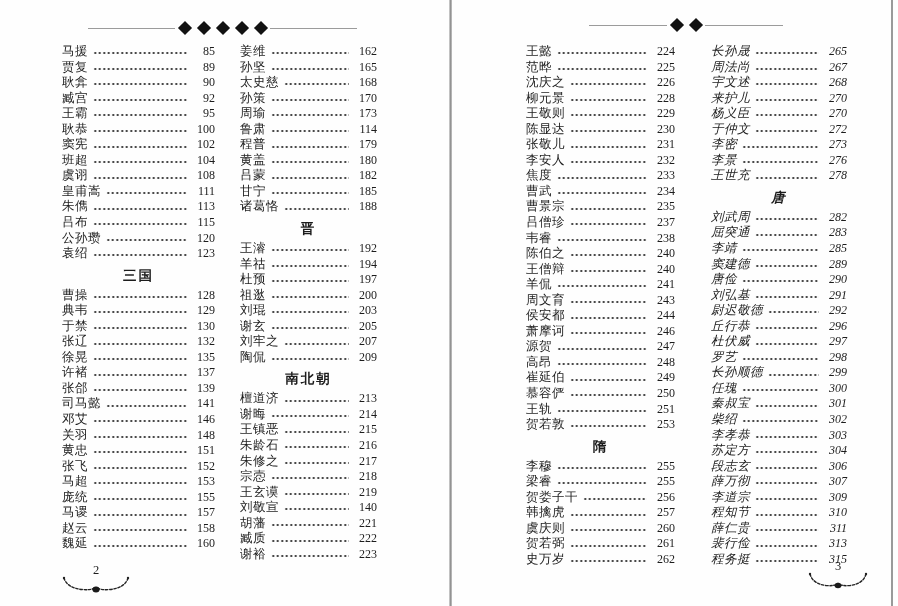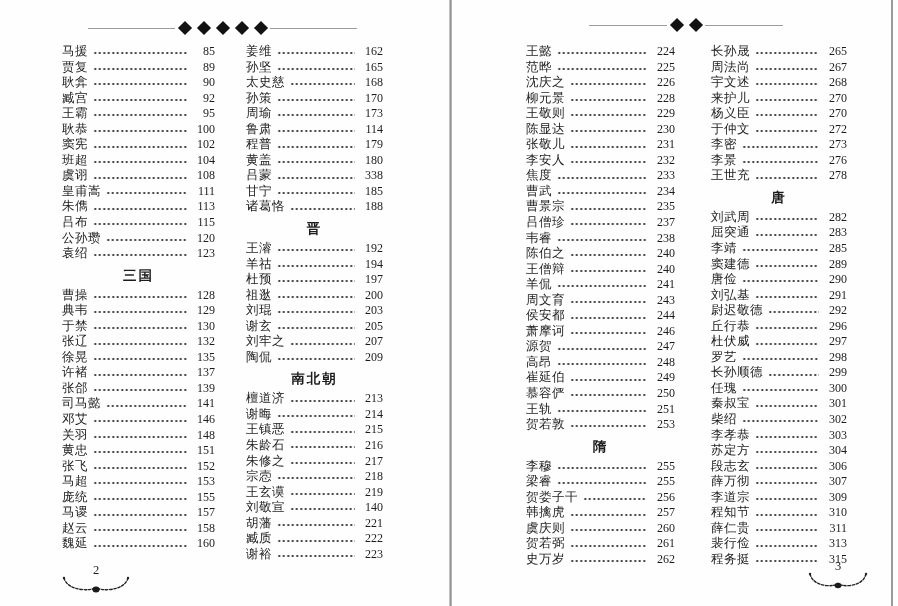--- a/index.html
+++ b/index.html
@@ -18,23 +18,23 @@
 
   .top-orn{position:absolute;display:flex;align-items:center;height:14px;}
   #page-left .top-orn{left:88px;top:21px;width:269px;}
   #page-right .top-orn{left:122px;top:18px;width:194px;}
   .top-orn .rule{flex:1 1 auto;height:1px;background:#9b9b9b;}
   .diamond{flex:0 0 auto;width:10px;height:10px;background:#121212;
     transform:rotate(45deg);margin:0 4.5px;}
 
   .toc-col{position:absolute;top:44px;}
   #col-l1{left:62px;width:153px;}
-  #col-l2{left:246px;width:137px;}
+  #col-l2{left:240px;width:137px;}
   #col-r1{left:59px;width:149px;}
-  #col-r2{left:244px;width:136px;}
+  #col-r2{left:244px;width:136px;font-style:italic;}
 
   .toc-row{display:flex;align-items:baseline;height:15.55px;font-size:12.5px;
     line-height:15.55px;white-space:nowrap;}
   .toc-name{flex:0 0 auto;letter-spacing:0.5px;}
   .leader{flex:1 1 auto;align-self:center;height:10px;margin:0 4px 0 5px;
     background-image:radial-gradient(circle, #2b2b2b 0.9px, rgba(0,0,0,0) 1.15px);
     background-size:4.5px 10px;background-repeat:repeat-x;background-position:0 1.5px;}
   .toc-page{flex:0 0 auto;min-width:24px;text-align:right;font-size:12px;}
 
   .toc-header{height:26px;line-height:28px;text-align:center;font-weight:700;
@@ -258,21 +258,21 @@
           <span class="toc-page">179</span>
         </div>
         <div class="toc-row">
           <span class="toc-name">黄盖</span>
           <span class="leader"></span>
           <span class="toc-page">180</span>
         </div>
         <div class="toc-row">
           <span class="toc-name">吕蒙</span>
           <span class="leader"></span>
-          <span class="toc-page">338</span>
+          <span class="toc-page">182</span>
         </div>
         <div class="toc-row">
           <span class="toc-name">甘宁</span>
           <span class="leader"></span>
           <span class="toc-page">185</span>
         </div>
         <div class="toc-row">
           <span class="toc-name">诸葛恪</span>
           <span class="leader"></span>
           <span class="toc-page">188</span>

